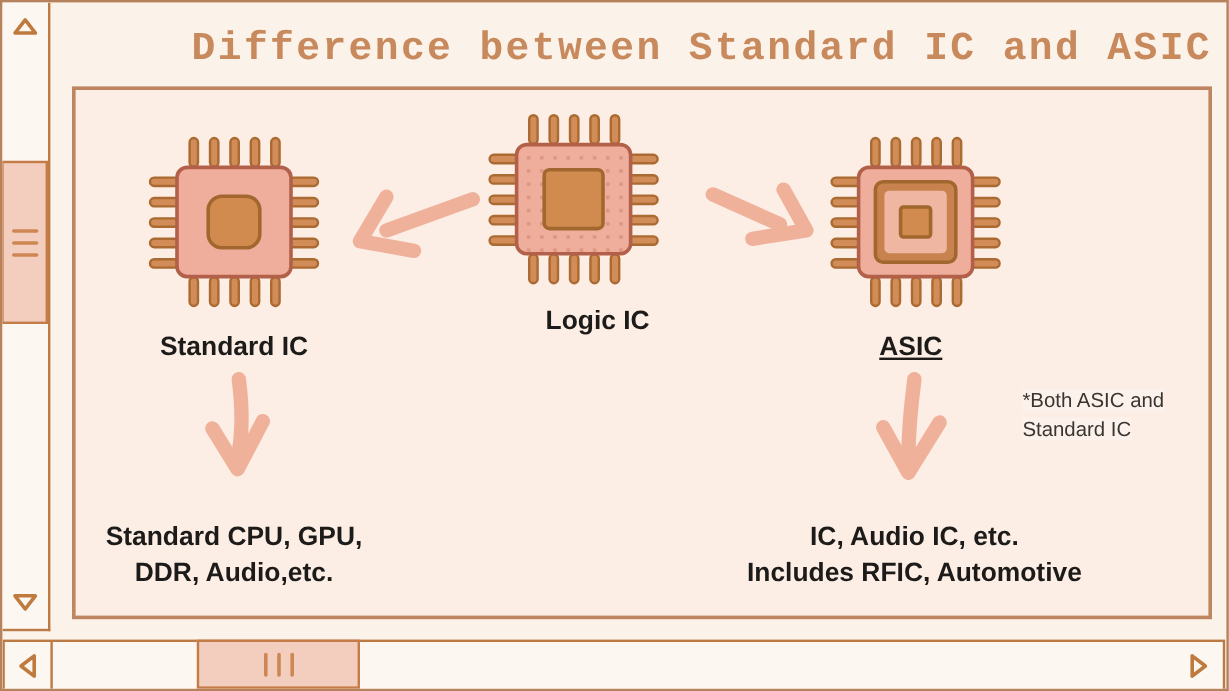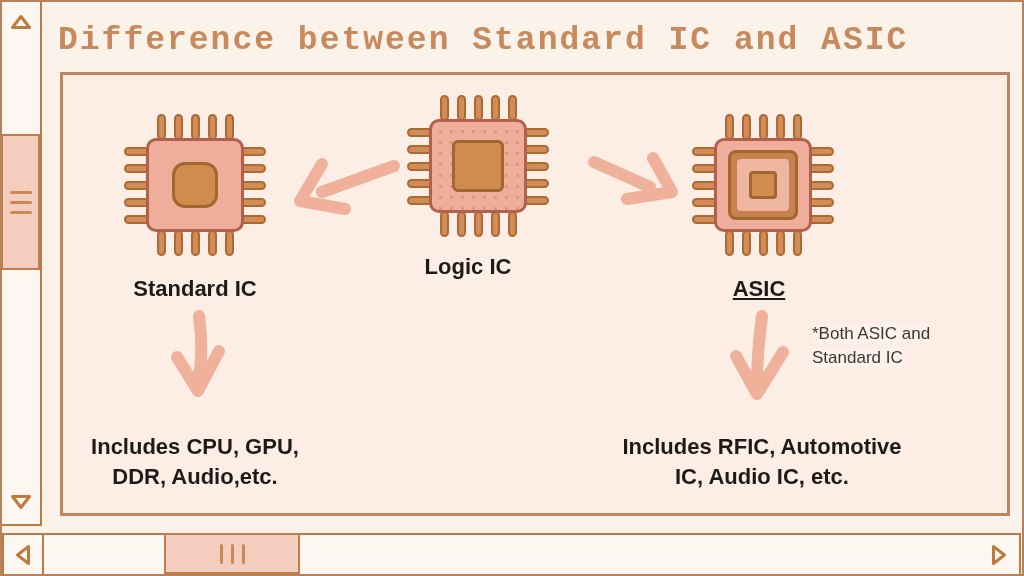--- a/index.html
+++ b/index.html
@@ -52,21 +52,21 @@
   }
   .hthumb .grip-line { width:3px; height:20px; background:#cd8752; border-radius:2px; }
 
   .arrow-svg { display:block; }
 
   
   .page-title {
     position:absolute; left:56px; top:16px; width:952px; height:46px;
     font-family:"Liberation Mono", monospace;
     font-weight:bold; font-size:33px; letter-spacing:2px;
-    color:#c8895c; text-align:left; white-space:nowrap;
+    color:#c8895c; text-align:right; white-space:nowrap;
     line-height:46px;
   }
 
   
   .panel {
     position:absolute; left:58px; top:70px; width:950px; height:444px;
     background:#fceee5; border:3px solid #bd8660;
   }
 
   
@@ -102,36 +102,36 @@
     width:52px; height:52px; background:#efb6a2; border-radius:4px;
     display:flex; align-items:center; justify-content:center;
   }
   .asic-core { width:28px; height:28px; background:#d18b4e; border:3px solid #a2672e; border-radius:4px; }
 
   
   .chip-label {
     position:absolute; font-weight:bold; font-size:22px; color:#1d1b19;
     text-align:center; white-space:nowrap;
   }
-  .label-logic { left:396px; top:252px; width:140px; }
+  .label-logic { left:426px; top:252px; width:140px; }
   .label-standard { left:103px; top:274px; width:180px; }
   .label-asic { left:697px; top:274px; width:120px;text-decoration:underline; }
 
   .includes {
     position:absolute; font-weight:bold; font-size:22px; line-height:30px;
     color:#1d1b19; text-align:center; white-space:nowrap;
   }
   .includes-standard { left:43px; top:430px; width:300px; }
   .includes-asic { left:600px; top:430px; width:320px; }
 
   .note {
     position:absolute; left:810px; top:320px; width:200px;
     font-size:17px; line-height:24px; color:#3b3531; white-space:nowrap;
   }
-  .note span { background:rgba(253,246,240,0.55); }
+  .note span { background:rgba(253,246,240,0.55);margin-left:40px; }
 
   
   .flow-arrows { position:absolute; left:0; top:0; width:1024px; height:576px; pointer-events:none; }
 </style>
 </head>
 <body>
 
 <div class="vscrollbar">
   <div class="vscroll-btn up">
     <svg class="arrow-svg" width="22" height="16" viewBox="0 0 22 16">
@@ -295,24 +295,24 @@
     <path d="M760 314 Q755 352 755 380"></path>
     <path d="M734 354 L755 392 L781 350"></path>
   </g>
 </svg>
 
 <div class="chip-label label-logic">Logic IC</div>
 <div class="chip-label label-standard">Standard IC</div>
 <div class="chip-label label-asic">ASIC</div>
 
 <div class="includes includes-standard">
-  <div>Includes CPU, GPU,</div>
+  <div>Standard CPU, GPU,</div>
   <div>DDR, Audio,etc.</div>
 </div>
 <div class="includes includes-asic">
+  <div>IC, Audio IC, etc.</div>
   <div>Includes RFIC, Automotive</div>
-  <div>IC, Audio IC, etc.</div>
 </div>
 
 <div class="note">
   <div><span>*Both ASIC and</span></div>
   <div><span>Standard IC</span></div>
 </div>
 
 </body></html>

